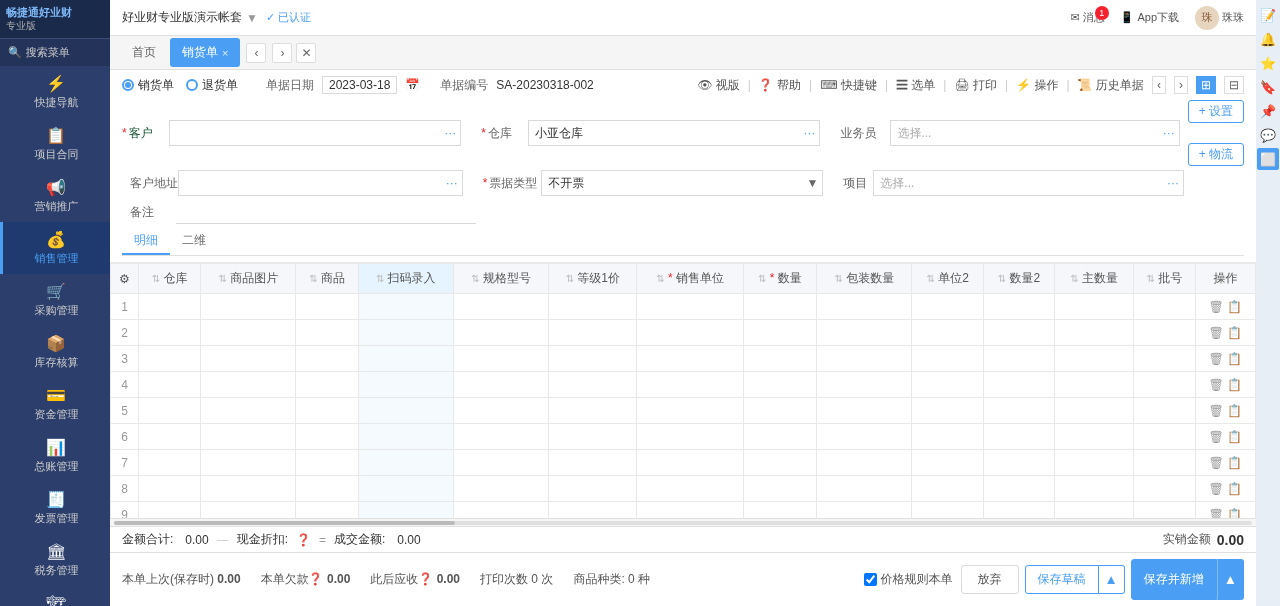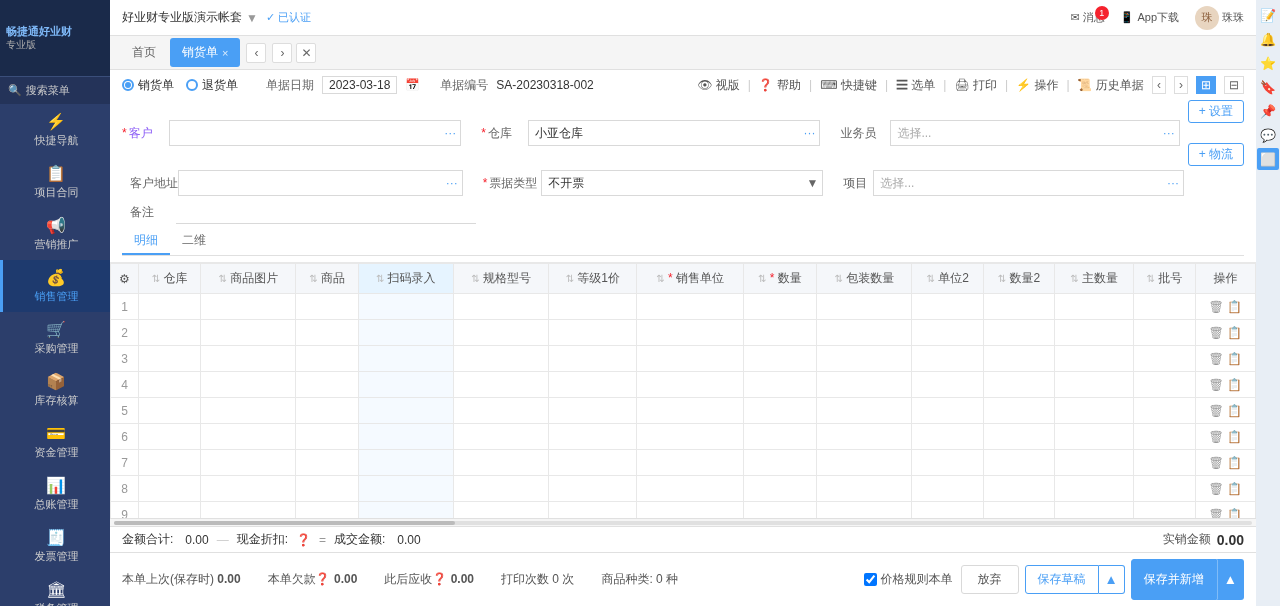--- a/index.html
+++ b/index.html
@@ -3,21 +3,21 @@
   <meta charset="utf-8">
   <style>
     * { box-sizing: border-box; margin: 0; padding: 0; }
     body { font-family: 'Microsoft YaHei', Arial, sans-serif; font-size: 12px; background: #f0f2f5; color: #333; overflow: hidden; width: 1280px; height: 606px; }
     
     
     .app-container { display: flex; height: 606px; width: 1280px; }
     
     
     .sidebar { width: 110px; background: #2c3e6b; color: #fff; display: flex; flex-direction: column; flex-shrink: 0; }
-    .sidebar-logo { background: #1a2a4a; padding: 24px 6px; display: flex; align-items: center; gap: 4px; border-bottom: 1px solid #3a4e7a; }
+    .sidebar-logo { background: #1a2a4a; padding: 5px 6px; display: flex; align-items: center; gap: 4px; border-bottom: 1px solid #3a4e7a; }
     .sidebar-logo-text { font-size: 11px; color: #7eb8f7; font-weight: bold; line-height: 1.3; }
     .sidebar-logo-sub { font-size: 10px; color: #aaa; }
     .sidebar-search { padding: 6px 8px; background: #243359; display: flex; align-items: center; gap: 4px; cursor: pointer; }
     .sidebar-search span { color: #ccc; font-size: 11px; }
     .sidebar-nav-item { display: flex; flex-direction: column; align-items: center; padding: 8px 4px; cursor: pointer; border-left: 3px solid transparent; }
     .sidebar-nav-item.active { background: #1e3a6e; border-left: 3px solid #4a9ff5; }
     .sidebar-nav-item .nav-icon { font-size: 16px; margin-bottom: 2px; }
     .sidebar-nav-item .nav-label { font-size: 11px; color: #ccc; }
     .sidebar-nav-item.active .nav-label { color: #4a9ff5; }
     
@@ -61,21 +61,21 @@
     
     .bottom-summary { background: #fff; border-top: 1px solid #e0e0e0; padding: 4px 12px; display: flex; align-items: center; gap: 8px; font-size: 12px; flex-shrink: 0; }
     .summary-item { display: flex; align-items: center; gap: 12px; }
     .summary-sep { color: #ccc; }
     .summary-right { margin-left: auto; display: flex; align-items: center; gap: 6px; }
     .realized-label { color: #555; }
     .realized-value { font-size: 14px; font-weight: bold; color: #333; }
     
     
     .bottom-bar { background: #fff; border-top: 1px solid #e0e0e0; padding: 6px 12px; display: flex; align-items: center; gap: 8px; font-size: 12px; flex-shrink: 0; }
-    .bottom-left { display: flex; align-items: center; gap: 27px; color: #555; }
+    .bottom-left { display: flex; align-items: center; gap: 20px; color: #555; }
     .bottom-mid { display: flex; align-items: center; gap: 4px; color: #555; margin-left: auto; }
     .checkbox-label { display: flex; align-items: center; gap: 4px; }
     .btn-abandon { background: #fff; border: 1px solid #d9d9d9; color: #555; padding: 5px 16px; border-radius: 3px; cursor: pointer; font-size: 12px; }
     .btn-save-draft { background: #fff; border: 1px solid #4a9ff5; color: #4a9ff5; padding: 5px 12px; border-radius: 3px 0 0 3px; cursor: pointer; font-size: 12px; }
     .btn-save-draft-arrow { background: #fff; border: 1px solid #4a9ff5; border-left: none; color: #4a9ff5; padding: 5px 6px; border-radius: 0 3px 3px 0; cursor: pointer; }
     .btn-save-new { background: #4a9ff5; border: 1px solid #4a9ff5; color: #fff; padding: 11px 12px; border-radius: 3px 0 0 3px; cursor: pointer; font-size: 12px; }
     .btn-save-new-arrow { background: #4a9ff5; border: 1px solid #4a9ff5; border-left: 1px solid rgba(255,255,255,0.3); color: #fff; padding: 5px 6px; border-radius: 0 3px 3px 0; cursor: pointer; }
     
     
     .right-sidebar { width: 24px; background: #e8eef5; display: flex; flex-direction: column; align-items: center; padding: 4px 0; gap: 2px; flex-shrink: 0; }
@@ -232,21 +232,21 @@
           <span style="cursor:pointer; border:1px solid #ddd; padding:1px 4px; color:#666;">‹</span>
           <span style="cursor:pointer; border:1px solid #ddd; padding:1px 4px; color:#666;">›</span>
           <span style="cursor:pointer; border:1px solid #4a9ff5; padding:1px 4px; background:#4a9ff5; color:#fff;">⊞</span>
           <span style="cursor:pointer; border:1px solid #ddd; padding:1px 4px; color:#666;">⊟</span>
         </div>
       </div>
 
       <div style="display:flex; align-items:center; gap:0; margin-bottom:4px;">
         <div style="display:flex; align-items:center; flex:1;">
           <span style="color:#f5222d; margin-right:2px;">*</span>
-          <span style="color:#8b5cf6; min-width:40px;">客户</span>
+          <span style="color:#14532d; min-width:40px;">客户</span>
           <div style="flex:1; border:1px solid #d9d9d9; height:26px; background:#fff; display:flex; align-items:center; padding:0 4px; position:relative;">
             <span style="position:absolute; right:4px; color:#4a9ff5; cursor:pointer;">···</span>
           </div>
         </div>
         <div style="width:20px;"></div>
         <div style="display:flex; align-items:center; flex:1;">
           <span style="color:#f5222d; margin-right:2px;">*</span>
           <span style="color:#666; min-width:40px;">仓库</span>
           <div style="flex:1; border:1px solid #d9d9d9; height:26px; background:#fff; display:flex; align-items:center; padding:0 6px; position:relative;">
             <span>小亚仓库</span>

